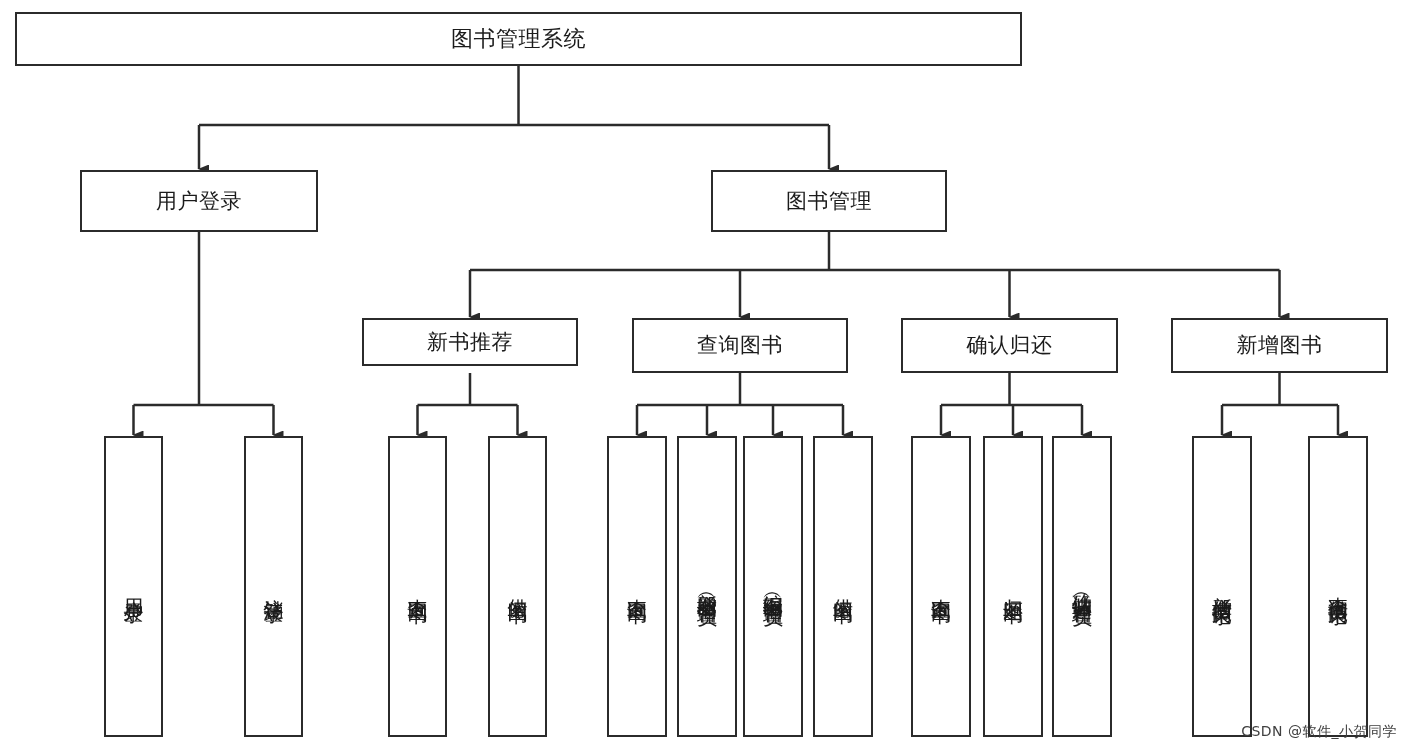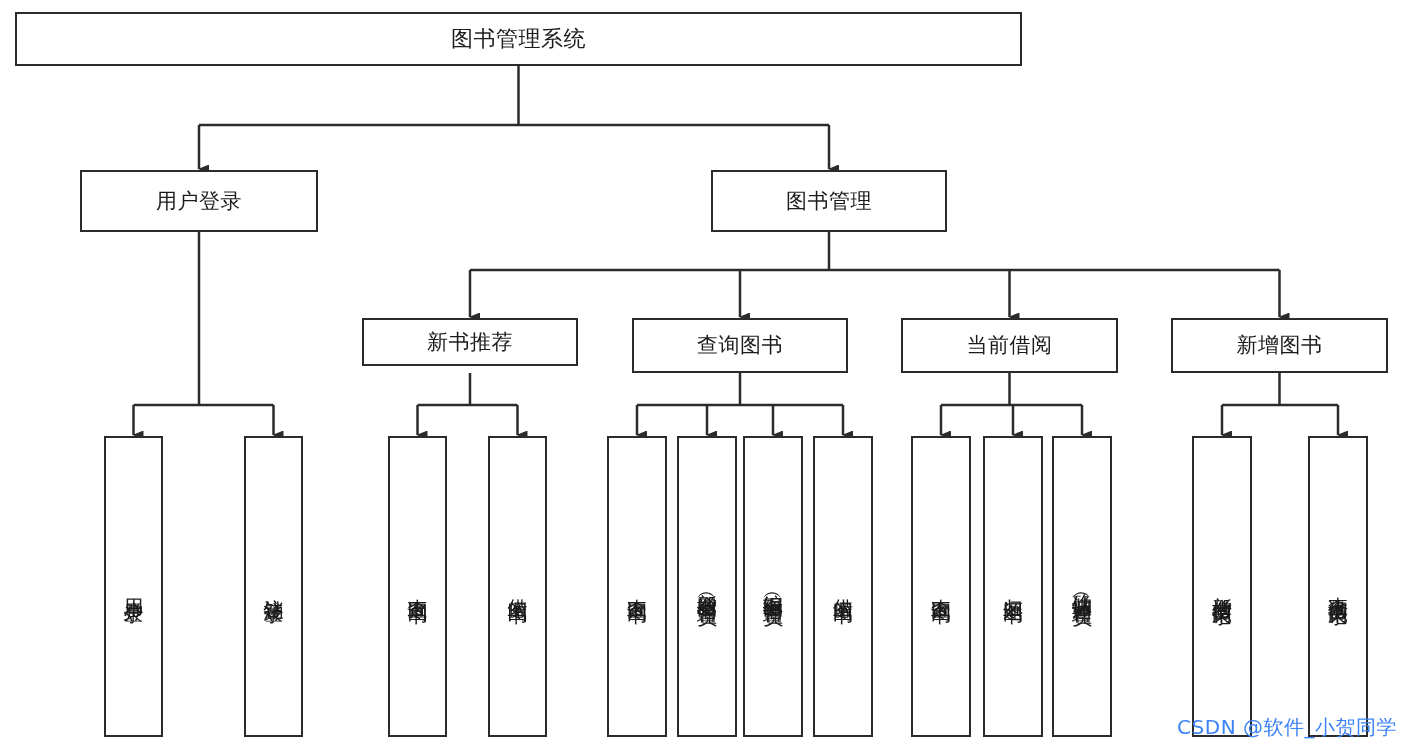--- a/index.html
+++ b/index.html
@@ -49,22 +49,22 @@
     text-orientation: upright;
     font-size: 20px;
     letter-spacing: 2px;
     line-height: 1.05;
   }
   .node.root .label { font-size: 22px; }
   .watermark {
     position: absolute;
     right: 8px;
     bottom: 6px;
-    color: #3b82f6;
-    font-size: 20px;
+    color: #404040;
+    font-size: 14px;
     letter-spacing: 0.5px;
     white-space: nowrap;
     z-index: 5;
     user-select: none;
   }
 </style>
 </head>
 <body>
 
 <div id="diagram-root">
@@ -121,21 +121,21 @@
       <div class="node" style="left: 711px; top: 170px; width: 236px; height: 62px;">
         <span class="label">图书管理</span>
       </div>
       <div class="node" style="left: 362px; top: 318px; width: 216px; height: 48px;">
         <span class="label">新书推荐</span>
       </div>
       <div class="node" style="left: 632px; top: 318px; width: 216px; height: 55px;">
         <span class="label">查询图书</span>
       </div>
       <div class="node" style="left: 901px; top: 318px; width: 217px; height: 55px;">
-        <span class="label">当前借阅</span>
+        <span class="label">确认归还</span>
       </div>
       <div class="node" style="left: 1171px; top: 318px; width: 217px; height: 55px;">
         <span class="label">新增图书</span>
       </div>
       <div class="node vertical" style="left: 104px; top: 436px; width: 59px; height: 301px;">
         <span class="label">用户登录</span>
       </div>
       <div class="node vertical" style="left: 244px; top: 436px; width: 59px; height: 301px;">
         <span class="label">注销登录</span>
       </div>

